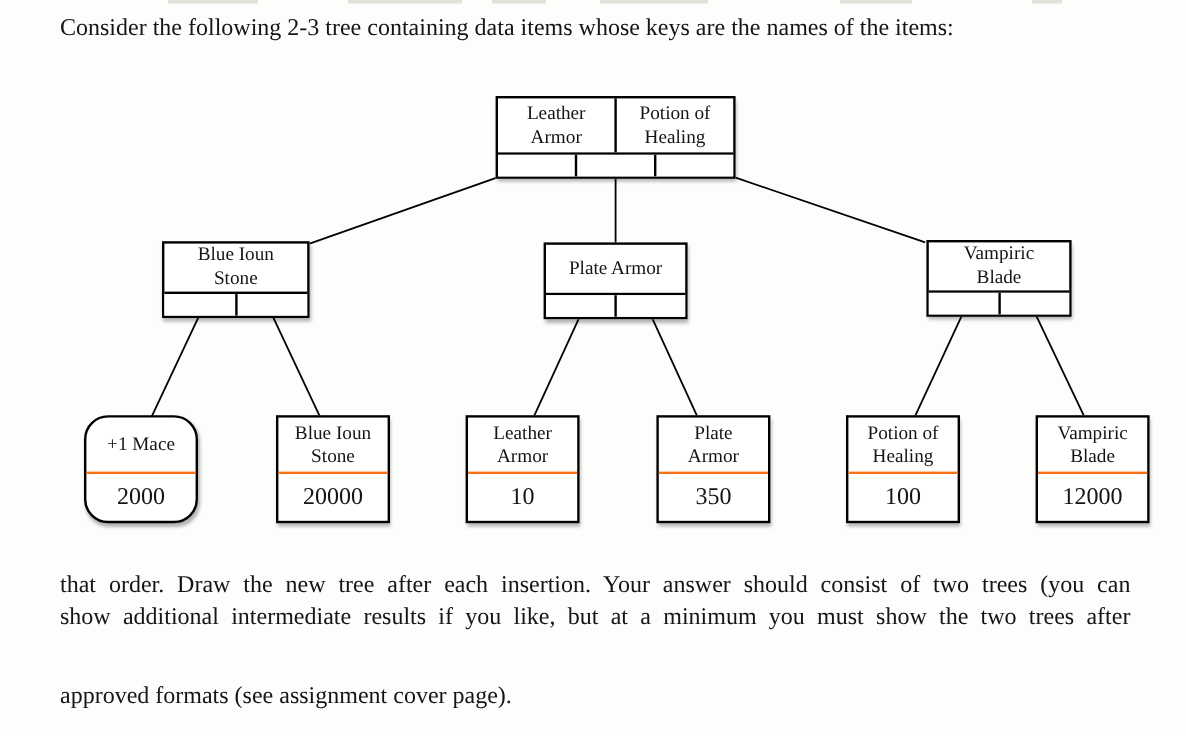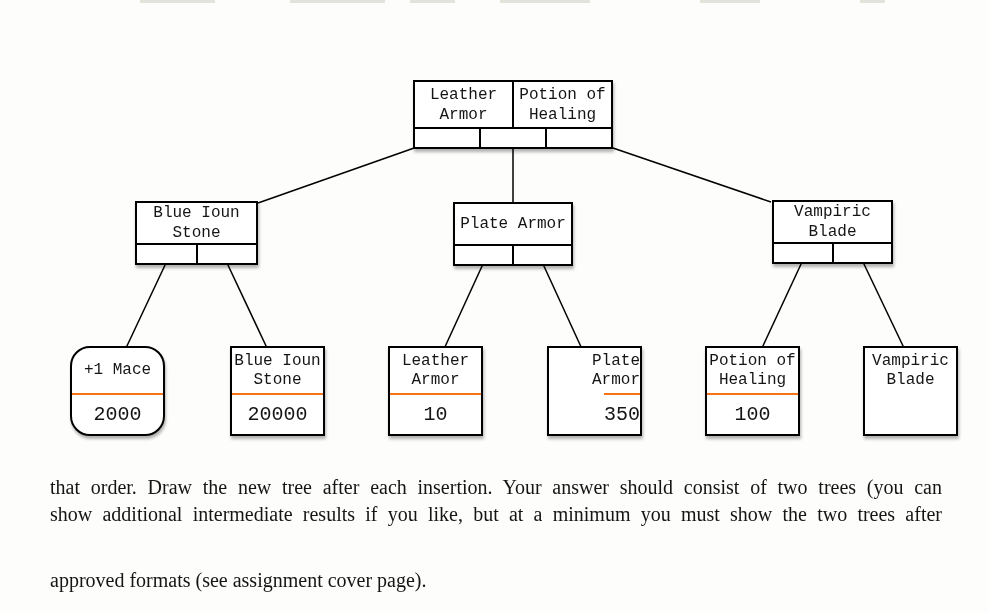--- a/index.html
+++ b/index.html
@@ -22,21 +22,21 @@
     font-size:20px; line-height:27px;
   }
   .jline { text-align:justify; text-align-last:justify; white-space:normal; }
   .jline.last { text-align-last:left;margin-top:39px; }
   .mono { font-family:"Liberation Mono", monospace; font-size:18px; }
 
   
   .node, .leaf {
     position:absolute; background:#ffffff; border:2px solid #000;
     box-sizing:border-box; box-shadow:1px 3px 3px rgba(0,0,0,0.30);
-    font-family:Liberation Mono, monospace;
+    font-family:Liberation Serif, serif;
   }
   .keys { display:flex; }
   .key {
     flex:1; display:flex; align-items:center; justify-content:center;
     text-align:center; font-size:16px; line-height:20px; white-space:pre-line;
   }
   .key + .key { border-left:2px solid #000; }
   .ptr-row { display:flex; border-top:2px solid #000; }
   .ptr { flex:1; background:#fff; }
   .ptr + .ptr { border-left:2px solid #000; }
@@ -59,20 +59,21 @@
 
 <div class="canvas">
 
   <div class="artifact" style="left:140px;width:75px;"></div>
   <div class="artifact" style="left:290px;width:95px;"></div>
   <div class="artifact" style="left:410px;width:45px;"></div>
   <div class="artifact" style="left:500px;width:90px;"></div>
   <div class="artifact" style="left:700px;width:60px;"></div>
   <div class="artifact" style="left:860px;width:25px;"></div>
 
+  <div class="title">Consider the following 2-3 tree containing data items whose keys are the names of the items:</div>
 
   <svg class="edges" width="988" height="613">
     <line x1="417" y1="147" x2="258" y2="203"></line>
     <line x1="513" y1="147" x2="513" y2="204"></line>
     <line x1="610" y1="147" x2="771" y2="202"></line>
     <line x1="166" y1="263" x2="126" y2="348"></line>
     <line x1="227" y1="263" x2="267" y2="348"></line>
     <line x1="483" y1="264" x2="444" y2="349"></line>
     <line x1="543" y1="264" x2="582" y2="349"></line>
     <line x1="802" y1="262" x2="762" y2="348"></line>
@@ -135,35 +136,36 @@
 Stone</div>
     <div class="leaf-value">20000</div>
   </div>
 
   <div class="leaf" style="left:388px; top:346px;">
     <div class="leaf-name">Leather
 Armor</div>
     <div class="leaf-value">10</div>
   </div>
 
-  <div class="leaf" style="left:547px; top:346px;align-items:flex-end;">
+  <div class="leaf" style="left:547px; top:346px;">
     <div class="leaf-name">Plate
 Armor</div>
     <div class="leaf-value">350</div>
   </div>
 
   <div class="leaf" style="left:705px; top:346px;">
     <div class="leaf-name">Potion of
 Healing</div>
     <div class="leaf-value">100</div>
   </div>
 
   <div class="leaf" style="left:863px; top:346px;">
     <div class="leaf-name">Vampiric
 Blade</div>
+    <div class="leaf-value">12000</div>
   </div>
 
   <div class="instructions">
     <div class="jline">that order. Draw the new tree after each insertion. Your answer should consist of two trees (you can</div>
     <div class="jline">show additional intermediate results if you like, but at a minimum you must show the two trees after</div>
     <div class="jline last">approved formats (see assignment cover page).</div>
   </div>
 
 </div>
 

